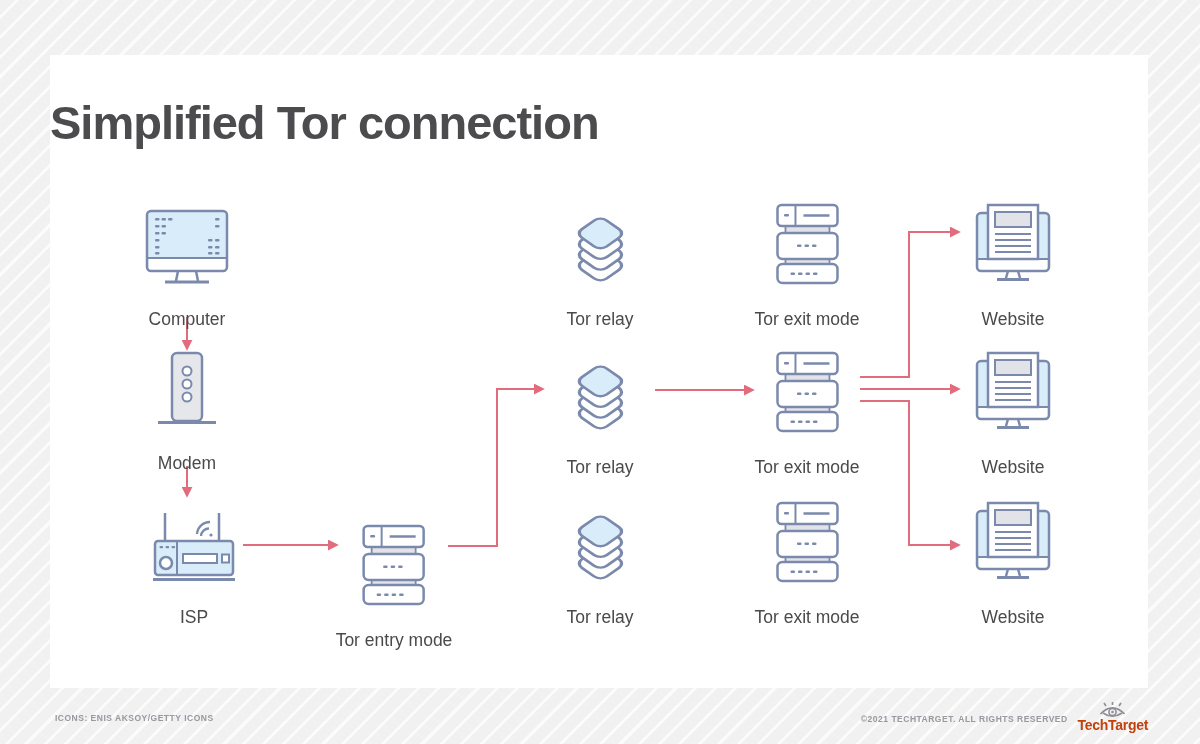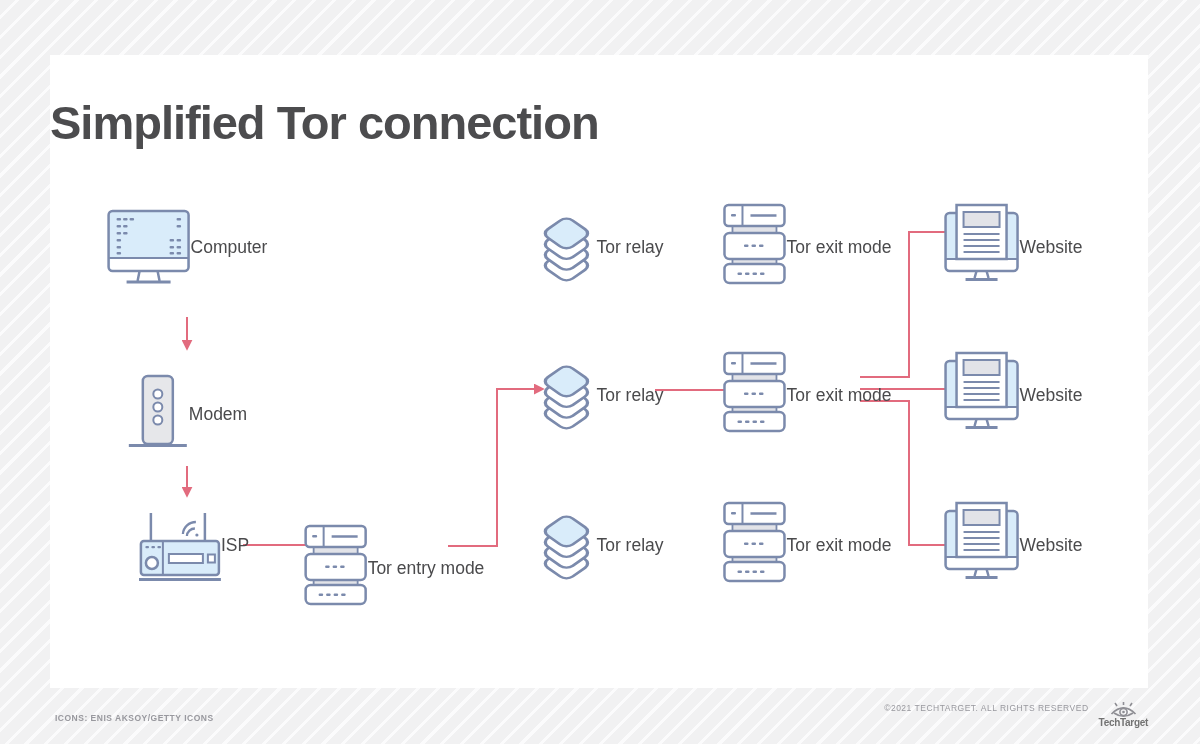--- a/index.html
+++ b/index.html
@@ -12,39 +12,39 @@
     position:absolute;left:50px;top:55px;width:1098px;height:633px;
     background:#ffffff;
   }
   .title{
     position:absolute;left:0;top:40px;width:100%;margin:0;
     text-align:left;font-size:47px;font-weight:bold;letter-spacing:-1px;
     color:#4c4c4e;
   }
   .node{
     position:absolute;transform:translateX(-50%);
-    display:flex;flex-direction:row;align-items:center;
+    display:flex;flex-direction:column;align-items:center;gap:16px;
   }
   .icon-wrap{height:84px;display:flex;align-items:flex-end;justify-content:center;}
   .label{margin-top:8px;font-size:17.5px;color:#4a4a4c;white-space:nowrap;}
   #arrows{position:absolute;left:0;top:0;pointer-events:none;}
   .footer-credits{
     position:absolute;left:55px;top:713px;
     font-size:8.5px;font-weight:bold;letter-spacing:.5px;color:#98989e;
   }
   .footer-right{
     position:absolute;right:52px;top:701px;
     display:flex;align-items:flex-end;gap:10px;
   }
   .footer-copyright{
-    font-size:8.5px;font-weight:normal;letter-spacing:.5px;color:#98989e;
-    margin-bottom:15px;
+    font-size:8.5px;font-weight:bold;letter-spacing:.5px;color:#98989e;
+    margin-bottom:8px;
   }
   .brand{display:flex;flex-direction:column;align-items:center;line-height:1;}
-  .brand-word{font-size:10px;font-weight:bold;color:#737373;letter-spacing:-.3px;}
+  .brand-word{font-size:14px;font-weight:bold;color:#c2410c;letter-spacing:-.3px;}
   .defs-holder{position:absolute;width:0;height:0;overflow:hidden;}
 </style>
 </head>
 <body>
 
 <svg class="defs-holder" aria-hidden="true">
   <defs>
     <marker id="ah" viewBox="0 0 10 10" refX="2" refY="5" markerWidth="5.5" markerHeight="5.5" orient="auto">
       <path d="M0 0 L10 5 L0 10 z" fill="#e26b7e"></path>
     </marker>
@@ -180,21 +180,21 @@
 
 <div class="node" style="left:187px;top:201px">
   <div class="icon-wrap">
       <svg width="84" height="76">
         <use href="#sym-computer"></use>
       </svg>
     </div>
   <div class="label">Computer</div>
 </div>
 
-<div class="node" style="left:187px;top:368px">
+<div class="node" style="left:187px;top:345px">
   <div class="icon-wrap">
       <svg width="62" height="78">
         <use href="#sym-modem"></use>
       </svg>
     </div>
   <div class="label">Modem</div>
 </div>
 
 <div class="node" style="left:194px;top:499px">
   <div class="icon-wrap">

